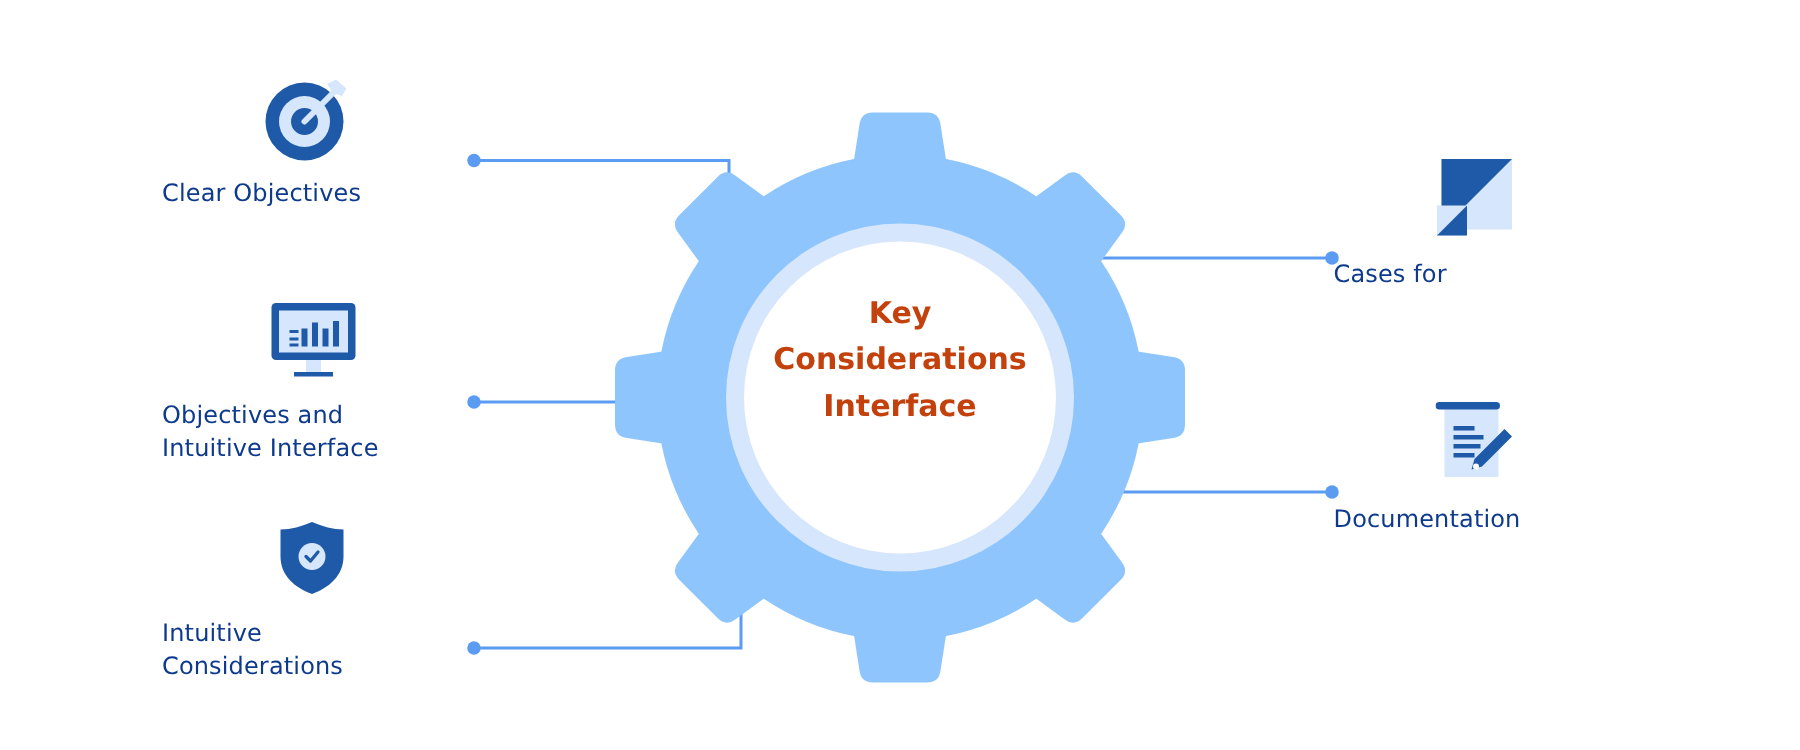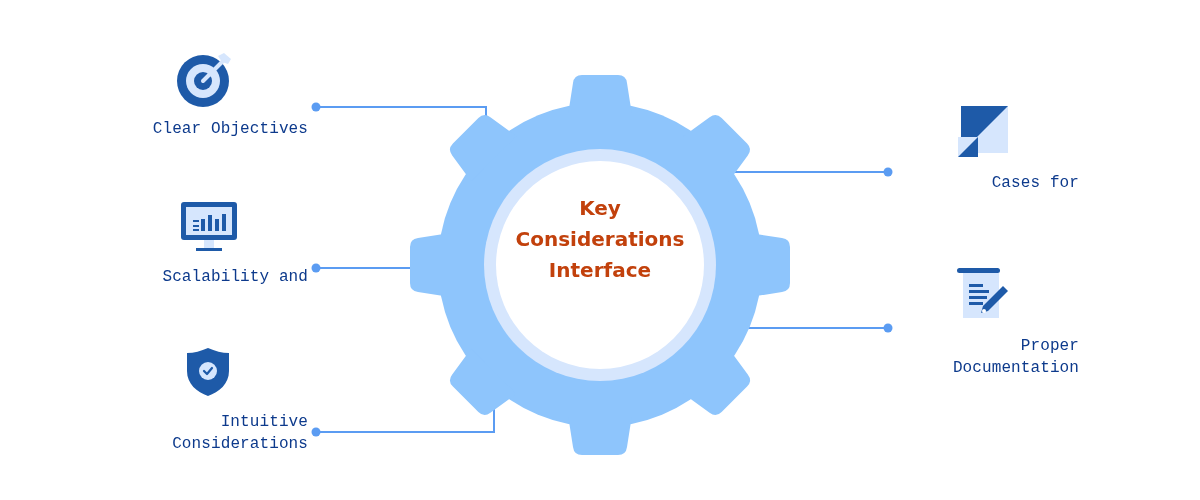--- a/index.html
+++ b/index.html
@@ -1,22 +1,22 @@
 <!DOCTYPE html>
 <html><head>
   <meta charset="utf-8">
   <style>
     html, body { margin: 0; padding: 0; background: #ffffff; }
     body { width: 1200px; height: 500px; position: relative; overflow: hidden;
            font-family: "DejaVu Sans", "Liberation Sans", sans-serif; }
     .stage { position: absolute; left: 0; top: 0; width: 1200px; height: 500px; }
     svg.bg { position: absolute; left: 0; top: 0; }
     .label {
-      position: absolute; text-align: right; color: #0d3a8c;
-      font-size: 16px; line-height: 22px; font-weight: 500; letter-spacing: 0.1px; font-family: Liberation Mono, monospace;
+      position: absolute; text-align: left; color: #0d3a8c;
+      font-size: 16px; line-height: 22px; font-weight: 500; letter-spacing: 0.1px;
     }
     .label span { display: block; }
     .icon { position: absolute; }
     .center-title {
       position: absolute; left: 500px; top: 193px; width: 200px; text-align: center;
       color: #c2410c; font-size: 20px; line-height: 31px; font-weight: bold;
     }
     .center-title span { display: block; }
   </style>
 </head>
@@ -84,21 +84,22 @@
       <rect x="13" y="19" width="6" height="2"></rect>
       <rect x="13" y="24" width="6" height="2"></rect>
       <rect x="13" y="28" width="6" height="2"></rect>
       <rect x="21" y="18" width="4" height="12"></rect>
       <rect x="28" y="14" width="4" height="16"></rect>
       <rect x="35" y="18" width="4" height="12"></rect>
       <rect x="42" y="13" width="4" height="17"></rect>
     </g>
   </svg>
   <div class="label" style="left:108px; top:266px; width:200px;">
-    <span>Scalability and</span>
+    <span>Objectives and</span>
+    <span>Intuitive Interface</span>
   </div>
 
   <svg class="icon" style="left:186px; top:347px;" width="44" height="50" viewBox="0 0 44 50">
     <path d="M 22 1 C 15 4 8 6 1 6 L 1 24 C 1 37 11 45 22 49 C 33 45 43 37 43 24 L 43 6 C 36 6 29 4 22 1 Z" fill="#1e5aa8"></path>
     <circle cx="22" cy="24" r="9" fill="#d6e6fd"></circle>
     <polyline points="18,24 21,27 26,21" fill="none" stroke="#1e5aa8" stroke-width="2.2" stroke-linecap="round" stroke-linejoin="round"></polyline>
   </svg>
   <div class="label" style="left:108px; top:411px; width:200px;">
     <span>Intuitive</span>
     <span>Considerations</span>
@@ -120,17 +121,16 @@
     <g fill="#1e5aa8">
       <rect x="12" y="16" width="14" height="3"></rect>
       <rect x="12" y="22" width="20" height="3"></rect>
       <rect x="12" y="28" width="18" height="3"></rect>
       <rect x="12" y="34" width="14" height="3"></rect>
     </g>
     <path d="M 26 38 L 46 18 L 51 23 L 31 43 L 24 45 Z" fill="#1e5aa8"></path>
     <circle cx="27" cy="43" r="2" fill="#ffffff"></circle>
   </svg>
   <div class="label" style="left:889px; top:335px; width:190px;">
-    <span>Proper</span>
     <span>Documentation</span>
   </div>
 
 </div>
 
 </body></html>

